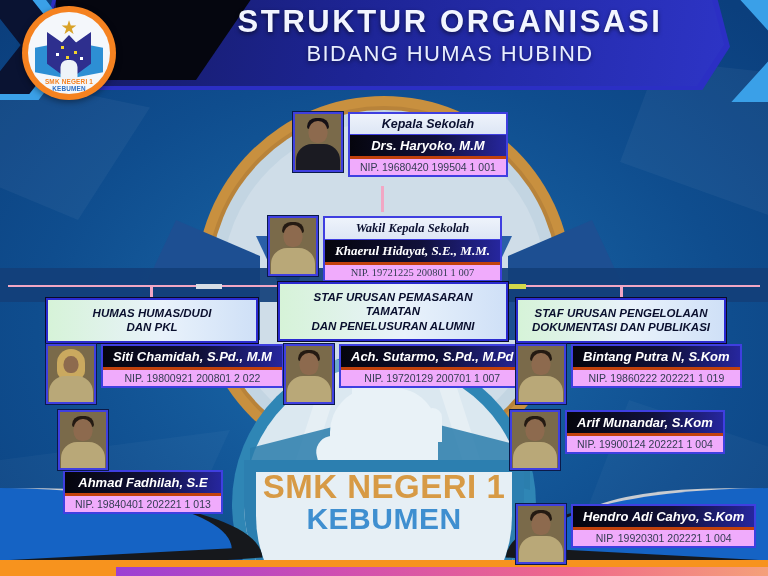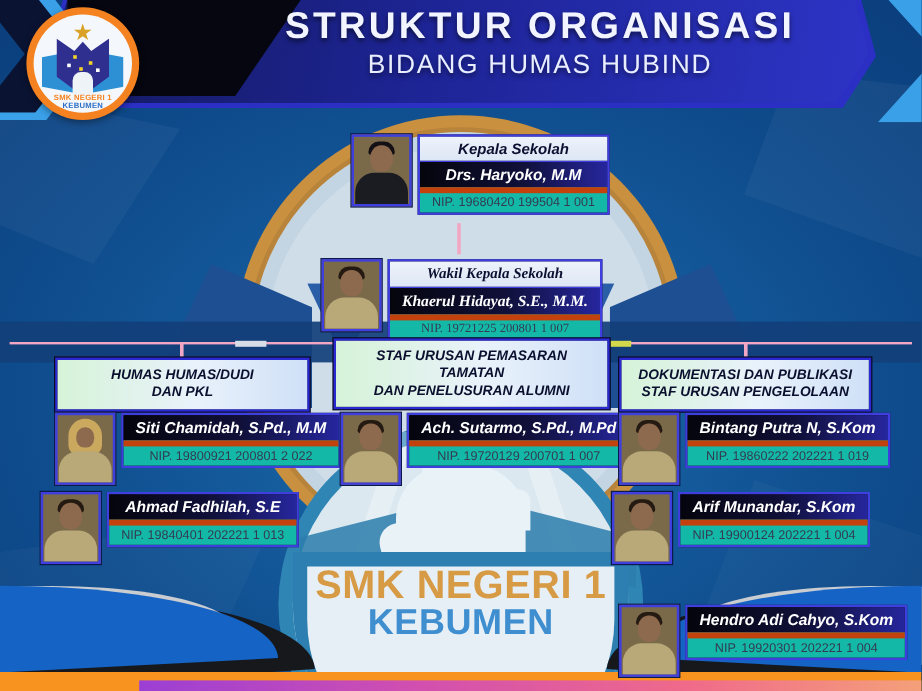--- a/index.html
+++ b/index.html
@@ -151,22 +151,22 @@
   .photo.hijab .hair{width:28px;height:30px;border-radius:14px 14px 8px 8px;background:#caa95f;top:3px;}
   .photo.hijab .face{top:10px;width:15px;height:17px;}
 
   .textcol{margin-left:5px;border:2px solid #3f3fe0;background:#0b0b16;}
   .row-title{background:linear-gradient(180deg,#eef3fb,#dde6f5);color:#0b1030;
     font-style:italic;font-weight:bold;text-align:center;padding:3px 10px;font-size:12.5px;
     border-bottom:1px solid #3f3fe0;white-space:nowrap;}
   .row-name{background:linear-gradient(90deg,#05050d 0%,#10103a 55%,#26269e 100%);
     color:#fff;font-style:italic;font-weight:bold;text-align:center;padding:3px 10px;font-size:13px;
     white-space:nowrap;}
-  .row-nip{background:#14b8a6;color:#333c52;text-align:center;padding:2px 10px;font-size:10.5px;
-    border-top:5px solid #c2410c;white-space:nowrap;}
+  .row-nip{background:#f0abfc;color:#333c52;text-align:center;padding:2px 10px;font-size:10.5px;
+    border-top:3px solid #c2410c;white-space:nowrap;}
 
   .sect{position:absolute;border:2px solid #2a2ad0;background:#0b0b16;z-index:30;
     box-shadow:0 0 0 1px #0a0a28;}
   .sect-in{background:linear-gradient(90deg,#d6f3d8 0%,#e9f2fb 55%,#cfe0f7 100%);
     color:#0a0f2e;font-style:italic;font-weight:bold;text-align:center;
     font-size:11.5px;line-height:1.25;padding:6px 8px;}
 
   
   .tick{position:absolute;height:5px;z-index:19;}
 
@@ -309,38 +309,38 @@
 
   <div class="sect" style="left:278px;top:282px;width:226px;">
     <div class="sect-in">
       <div>STAF URUSAN PEMASARAN TAMATAN</div>
       <div>DAN PENELUSURAN ALUMNI</div>
     </div>
   </div>
 
   <div class="sect" style="left:516px;top:298px;width:206px;">
     <div class="sect-in">
+      <div>STAF URUSAN PENGELOLAAN</div>
       <div>DOKUMENTASI DAN PUBLIKASI</div>
-      <div>STAF URUSAN PENGELOLAAN</div>
     </div>
   </div>
 
   <div class="node" style="left:46px;top:344px;">
     <div class="photo hijab">
       <div class="hair"></div>
         <div class="face"></div>
         <div class="body"></div>
     </div>
     <div class="textcol">
       <div class="row-name">Siti Chamidah, S.Pd., M.M</div>
       <div class="row-nip">NIP. 19800921 200801 2 022</div>
     </div>
   </div>
 
-  <div class="node" style="left:34px;top:410px;">
+  <div class="node" style="left:58px;top:410px;flex-direction:column;">
     <div class="photo">
       <div class="hair"></div>
         <div class="face"></div>
         <div class="body"></div>
     </div>
     <div class="textcol">
       <div class="row-name">Ahmad Fadhilah, S.E</div>
       <div class="row-nip">NIP. 19840401 202221 1 013</div>
     </div>
   </div>

